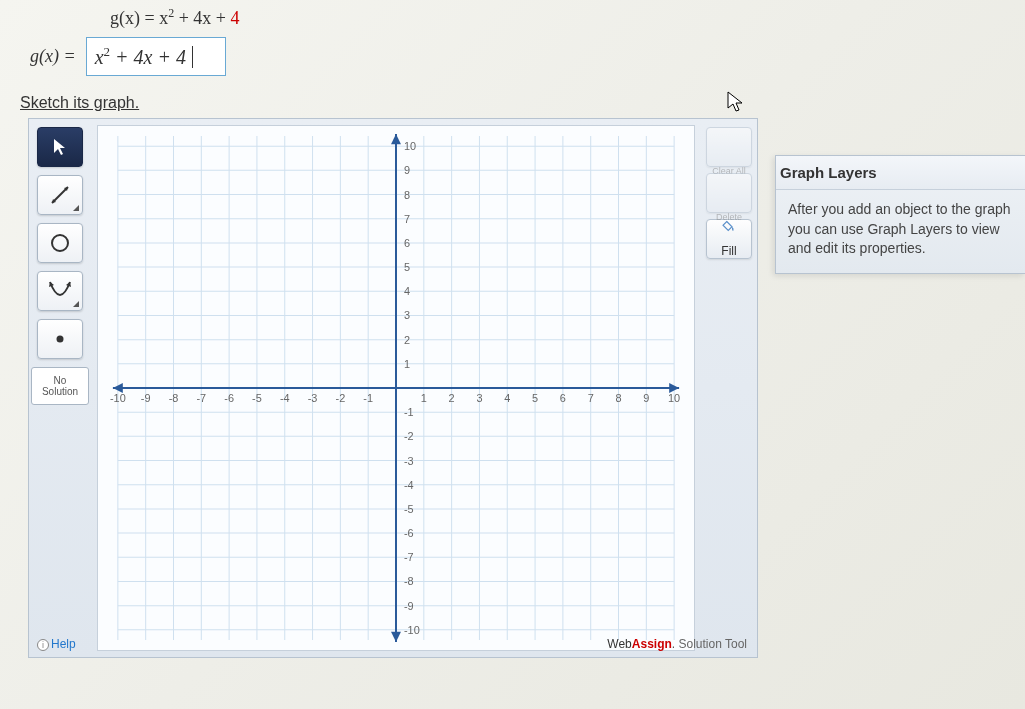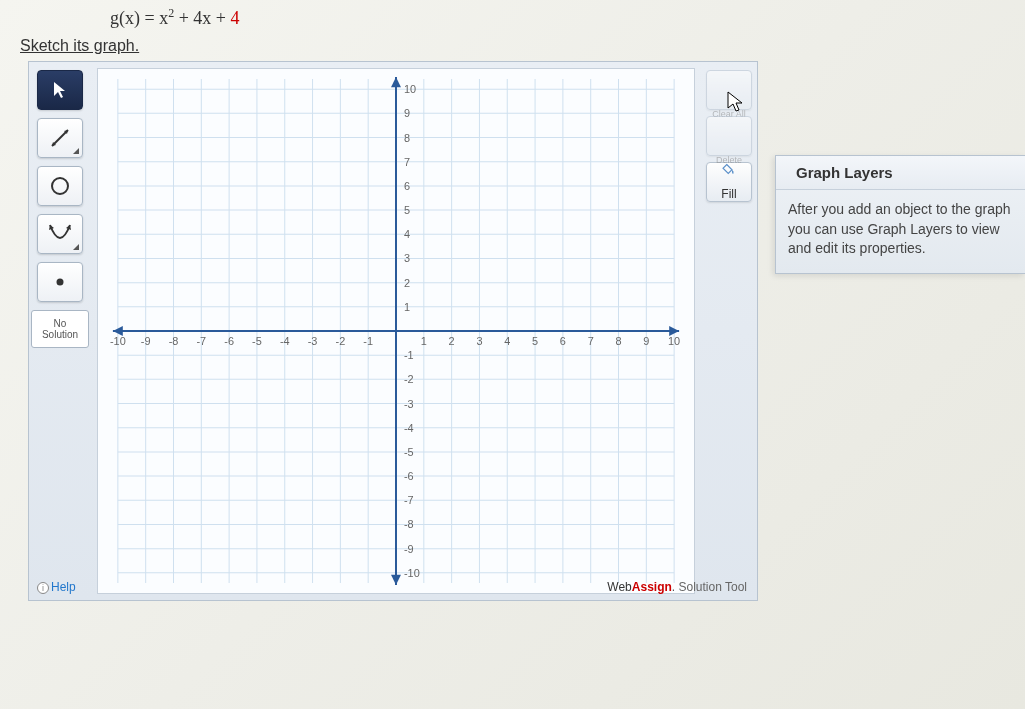--- a/index.html
+++ b/index.html
@@ -106,39 +106,45 @@
   .branding .wa1{color:#333;} .branding .wa2{color:#c00;font-weight:bold;} .branding .gt{color:#666;}
 
   .layers-panel {
     position:absolute; right:0; top:155px;
     width:250px;
     background:linear-gradient(#eef2f6,#e3e9ef);
     border:1px solid #b7c3d0; border-right:none;
     box-shadow:-2px 2px 6px rgba(0,0,0,.1);
   }
   .layers-header{
-    font-size:15px; font-weight:bold; padding:8px 20px;
+    font-size:15px; font-weight:bold; padding:8px 4px;
     border-bottom:1px solid #c6d0db; color:#333;
     background:linear-gradient(#f3f6fa,#e7ecf2);
   }
   .layers-body{ padding:10px 12px 14px; font-size:14px; color:#444; line-height:1.4;}
 
   .cursor-svg { position:absolute; left:726px; top:90px; pointer-events:none;}
 
   
   .axis-num { font: 11px Arial; fill:#666;}
 </style>
 </head>
 <body>
 
 <div class="problem-area">
   <div class="equation-display">
     <span>g(x) = x</span><span class="sup">2</span><span> + 4x + </span><span class="red">4</span>
   </div>
 
+  <div class="answer-row">
+    <span class="answer-label">g(x) =</span>
+    <div class="answer-box">
+      <span>x</span><span class="sup">2</span><span> + 4x + 4</span><span style="border-right:1px solid #333; margin-left:1px;">&nbsp;</span>
+    </div>
+  </div>
 </div>
 
 <div class="sketch-label">Sketch its graph.</div>
 
 <div class="tool-container">
 
   <div class="toolbar">
     <div class="tool-btn active">
       <svg width="18" height="20" viewBox="0 0 18 20">
           <path d="M3 2 L3 16 L7 12 L10 18 L12 17 L9 11 L14 11 Z" fill="#fff"></path>

